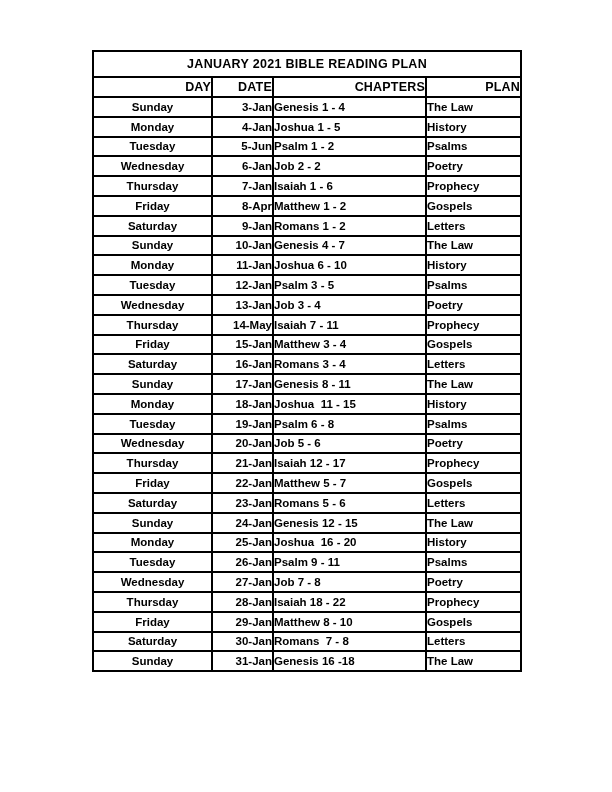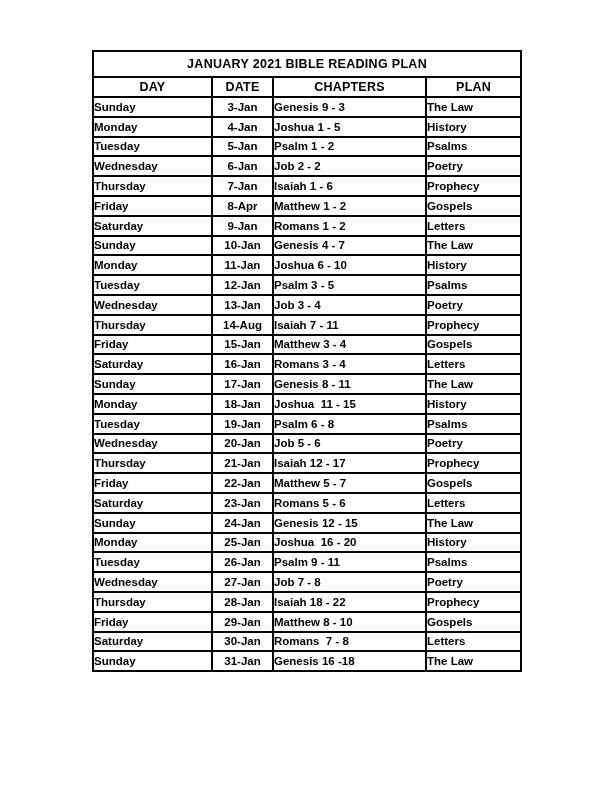--- a/index.html
+++ b/index.html
@@ -33,32 +33,32 @@
   }
   .title-cell {
     height: 24px;
     text-align: center;
     vertical-align: middle;
     font-size: 12.5px;
     letter-spacing: 0.3px;
   }
   tr.col-header th {
     height: 18px;
-    text-align: center;
+    text-align: right;
     vertical-align: middle;
     font-size: 12.5px;
     letter-spacing: 0.2px;
   }
   tbody tr td {
     height: 17.8px;
     font-size: 11.5px;
     vertical-align: middle;
   }
-  td.c-day   { text-align: left; }
-  td.c-date  { text-align: center; border-radius: 9px; }
+  td.c-day   { text-align: center; }
+  td.c-date  { text-align: right; }
   td.c-chap  { text-align: left; padding-left: 6px; white-space: pre; }
   td.c-theme { }
   col.w-day   { width: 119px; }
   col.w-date  { width: 61px; }
   col.w-chap  { width: 153px; }
   col.w-theme { width: 95px; }
 </style>
 </head>
 <body>
 
@@ -78,32 +78,32 @@
         <th>DAY</th>
         <th>DATE</th>
         <th>CHAPTERS</th>
         <th>PLAN</th>
       </tr>
     </thead>
     <tbody>
         <tr>
           <td class="c-day">Sunday</td>
           <td class="c-date">3-Jan</td>
-          <td class="c-chap">Genesis 9 - 3</td>
+          <td class="c-chap">Genesis 1 - 4</td>
           <td class="c-theme">The Law</td>
         </tr>
         <tr>
           <td class="c-day">Monday</td>
           <td class="c-date">4-Jan</td>
           <td class="c-chap">Joshua 1 - 5</td>
           <td class="c-theme">History</td>
         </tr>
         <tr>
           <td class="c-day">Tuesday</td>
-          <td class="c-date">5-Jan</td>
+          <td class="c-date">5-Jun</td>
           <td class="c-chap">Psalm 1 - 2</td>
           <td class="c-theme">Psalms</td>
         </tr>
         <tr>
           <td class="c-day">Wednesday</td>
           <td class="c-date">6-Jan</td>
           <td class="c-chap">Job 2 - 2</td>
           <td class="c-theme">Poetry</td>
         </tr>
         <tr>
@@ -143,21 +143,21 @@
           <td class="c-theme">Psalms</td>
         </tr>
         <tr>
           <td class="c-day">Wednesday</td>
           <td class="c-date">13-Jan</td>
           <td class="c-chap">Job 3 - 4</td>
           <td class="c-theme">Poetry</td>
         </tr>
         <tr>
           <td class="c-day">Thursday</td>
-          <td class="c-date">14-Aug</td>
+          <td class="c-date">14-May</td>
           <td class="c-chap">Isaiah 7 - 11</td>
           <td class="c-theme">Prophecy</td>
         </tr>
         <tr>
           <td class="c-day">Friday</td>
           <td class="c-date">15-Jan</td>
           <td class="c-chap">Matthew 3 - 4</td>
           <td class="c-theme">Gospels</td>
         </tr>
         <tr>

